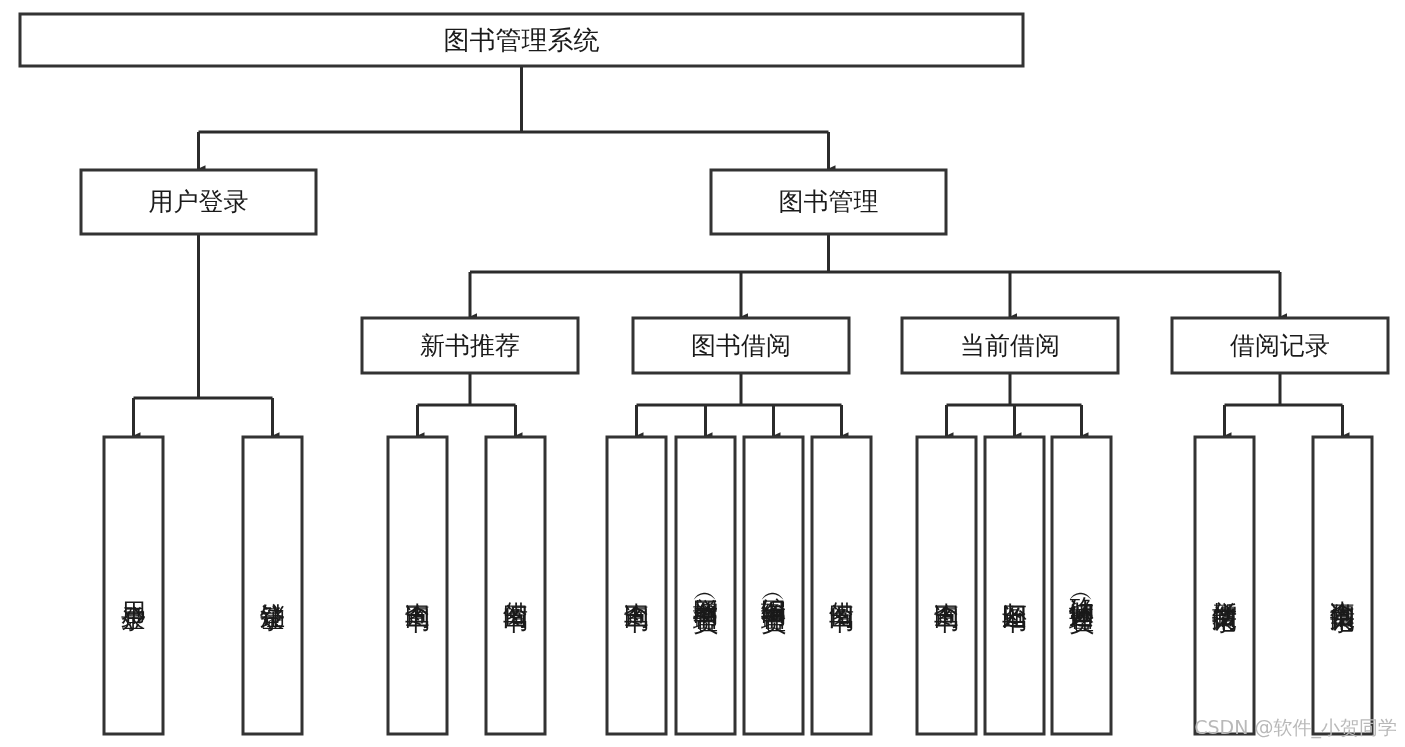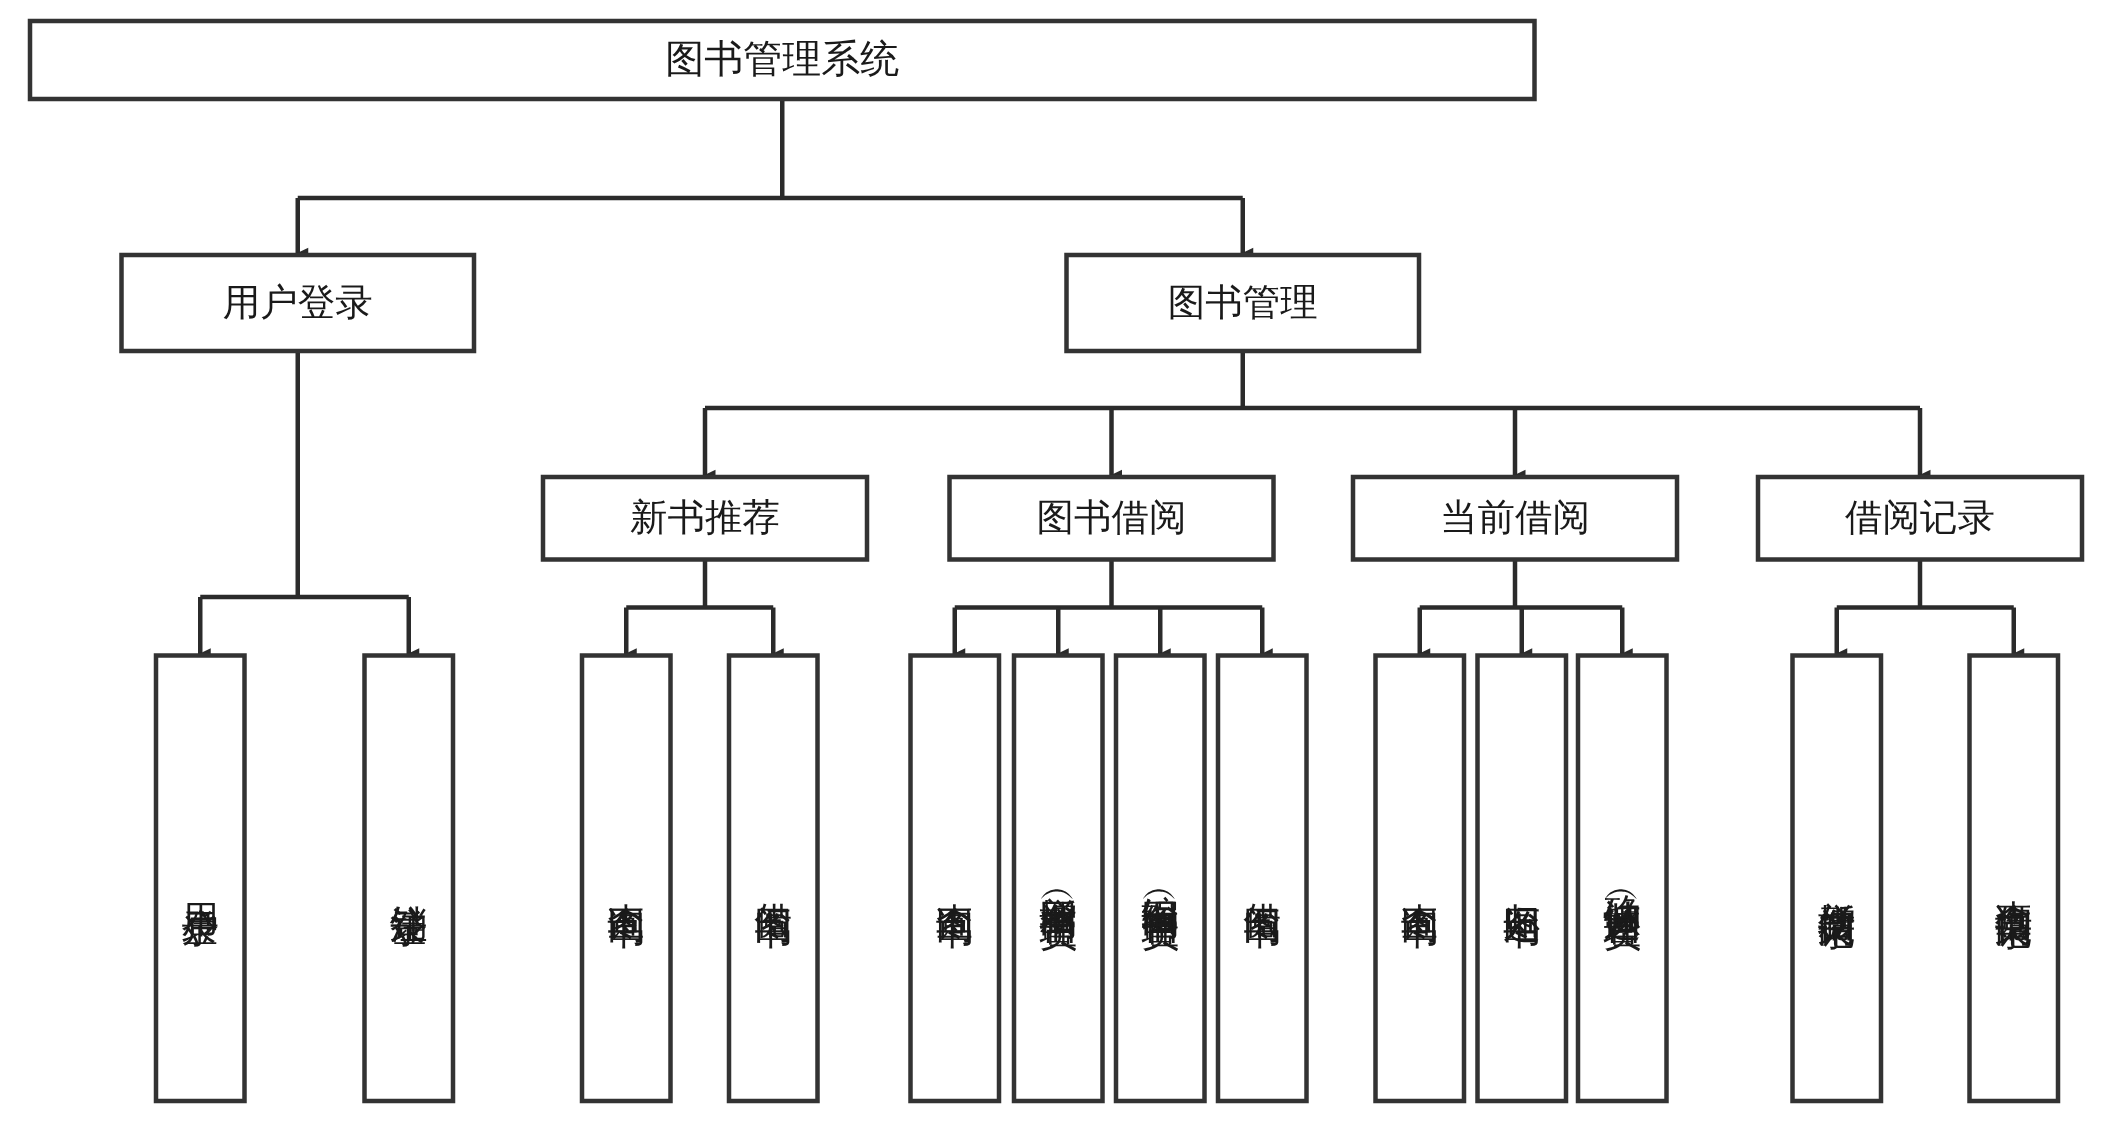--- a/index.html
+++ b/index.html
@@ -121,13 +121,14 @@
       <div class="leaf-label-box" style="left: 676px; top: 437px; width: 59px; height: 297px;">新增图书（管理员）</div>
       <div class="leaf-label-box" style="left: 744px; top: 437px; width: 59px; height: 297px;">编辑图书（管理员）</div>
       <div class="leaf-label-box" style="left: 812px; top: 437px; width: 59px; height: 297px;">借阅图书</div>
       <div class="leaf-label-box" style="left: 917px; top: 437px; width: 59px; height: 297px;">查询图书</div>
       <div class="leaf-label-box" style="left: 985px; top: 437px; width: 59px; height: 297px;">归还图书</div>
       <div class="leaf-label-box" style="left: 1052px; top: 437px; width: 59px; height: 297px;">确认归还（管理员）</div>
       <div class="leaf-label-box" style="left: 1195px; top: 437px; width: 59px; height: 297px;">新增借阅记录</div>
       <div class="leaf-label-box" style="left: 1313px; top: 437px; width: 59px; height: 297px;">查询借阅记录</div>
     </div>
 
+  <div id="watermark">CSDN @软件_小贺同学</div>
 </div>
 
 </body></html>

